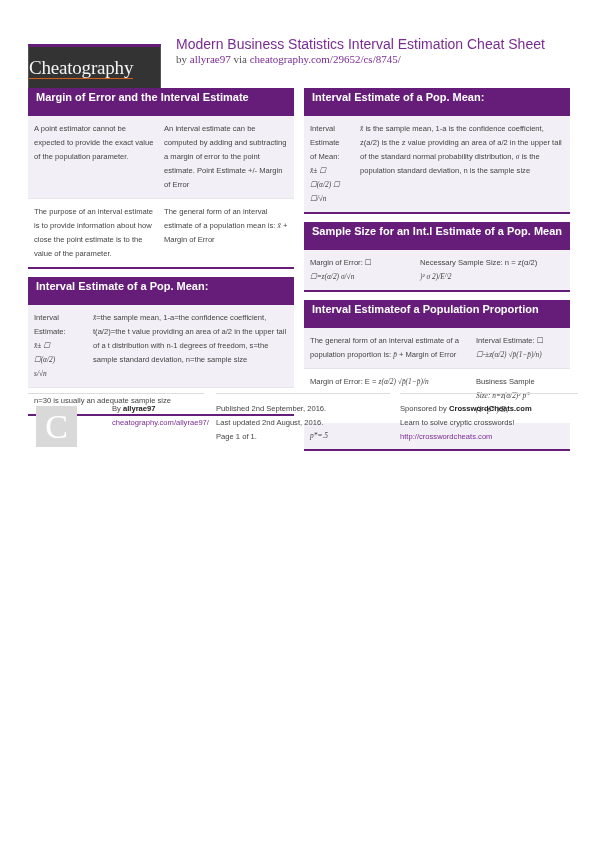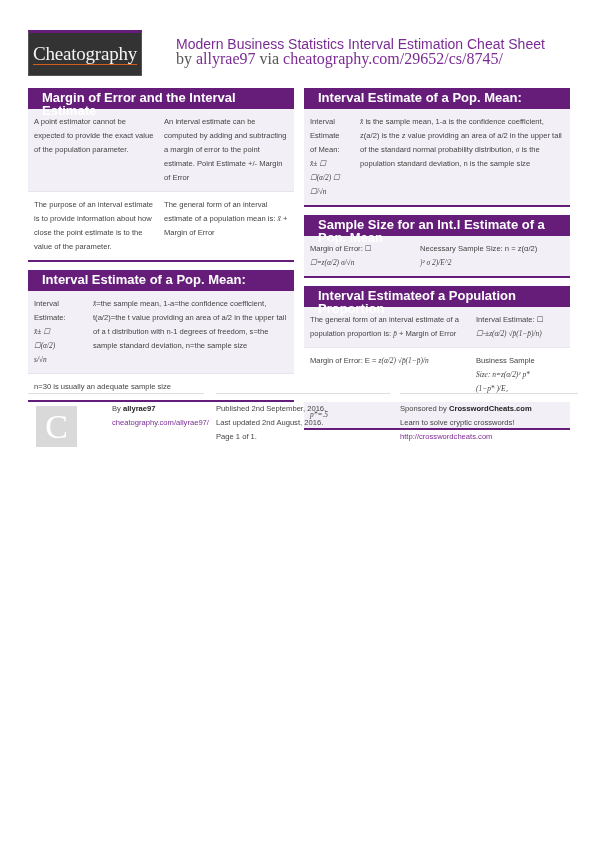--- a/index.html
+++ b/index.html
@@ -1,32 +1,32 @@
 <!DOCTYPE html>
 <html><head>
 <meta charset="utf-8">
 <style>
   * { box-sizing: border-box; margin: 0; padding: 0; }
   html, body { width: 600px; height: 849px; background: #ffffff; overflow: hidden; }
   body { font-family: "Liberation Sans", sans-serif; color: #444; font-size: 7.6px; line-height: 14px; position: relative; }
 
   .header { position: absolute; left: 28px; top: 28px; width: 550px; height: 46px; }
-  .logo { position: absolute; left: 0; top: 2px; width: 114px; height: 46px; background: #333333; border-top: 3px solid #661d7a; border: 1px solid #555; border-top: 3px solid #661d7a; display: flex; align-items: center; justify-content: center; }
+  .logo { position: absolute; left: 0; top: 16px; width: 133px; height: 46px; background: #333333; border-top: 3px solid #661d7a; border: 1px solid #555; border-top: 3px solid #661d7a; display: flex; align-items: center; }
   .logo span { font-family: "Liberation Serif", serif; color: #f3f3f3; font-size: 19px; letter-spacing: -0.2px; border-bottom: 1.5px solid #d45f1a; line-height: 20px; padding-bottom: 0; }
   .title-wrap { position: absolute; left: 148px; top: 8px; }
   .title { font-family: Liberation Sans, sans-serif; font-size: 14px; color: #7a2b93; line-height: 16px; }
-  .byline { font-family: "Liberation Serif", serif; font-size: 16px; color: #555; line-height: 14px; }
+  .byline { font-family: "Liberation Serif", serif; font-size: 11px; color: #555; line-height: 14px; }
   .byline a { color: #7a2b93; text-decoration: none; }
 
   .col { position: absolute; top: 88px; width: 266px; }
   .col.left { left: 28px; }
   .col.right { left: 304px; }
 
   .section { margin-bottom: 8px; border-bottom: 2px solid #661d7a; }
-  .sec-head { background: #661d7a; color: #fff; font-size: 13px; font-weight: bold; padding: 3px 14px; height: 21px; line-height: 13px; }
+  .sec-head { background: #661d7a; color: #fff; font-size: 11px; font-weight: bold; padding: 3px 8px; height: 28px; line-height: 13px; }
   .row { display: flex; padding: 6px 6px; }
   .row.shade { background: #f2eff6; }
   .row.white { background: #ffffff; border-top: 1px solid #e8e4ec; }
   .cell { flex: 1; }
   .cell + .cell { margin-left: 6px; }
   .cell.narrow { flex: 0 0 44px; }
   .cell.w53 { flex: 0 0 53px; }
   .cell.w160 { flex: 0 0 160px; }
   .cell.w104 { flex: 0 0 104px; }
   .m { font-family: "Liberation Serif", serif; font-style: italic; font-size: 7.4px; }

